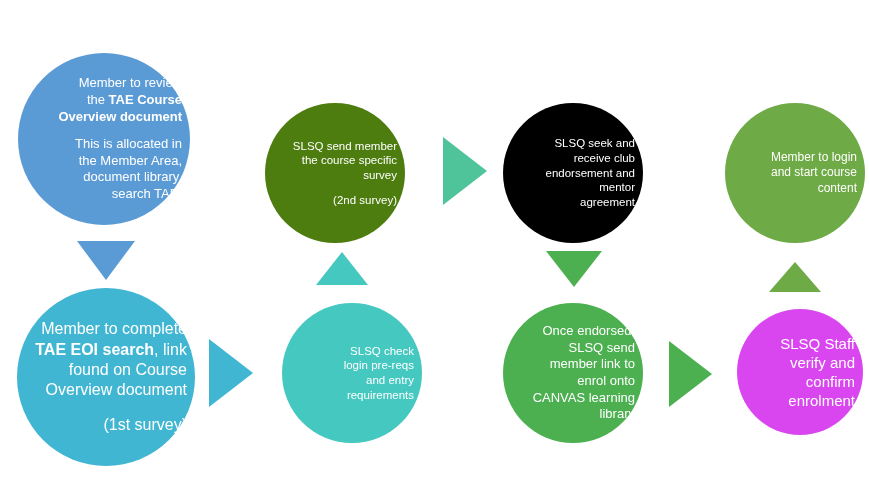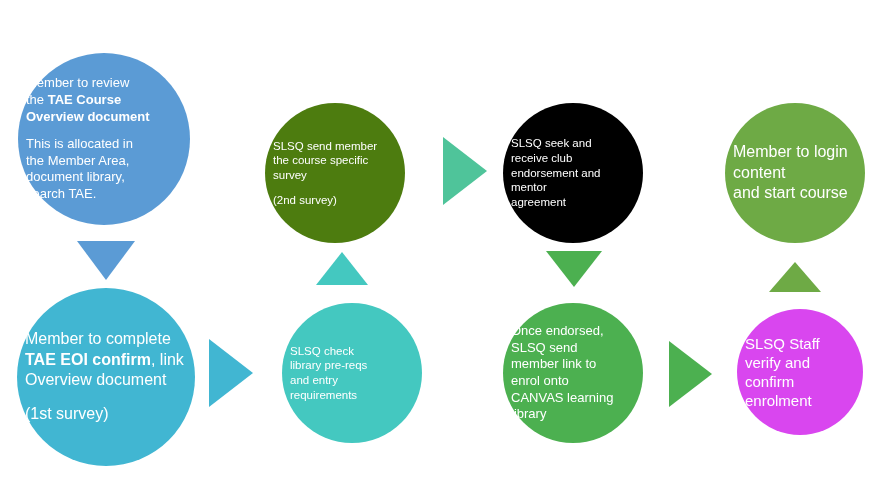--- a/index.html
+++ b/index.html
@@ -21,21 +21,21 @@
   .node {
     position: absolute;
     border-radius: 50%;
     display: flex;
     align-items: center;
     justify-content: center;
     box-sizing: border-box;
     color: #ffffff;
   }
   .node-text {
-    text-align: left;
+    text-align: right;
     line-height: 1.28;
     padding: 0 8px;
     width: 100%;
     box-sizing: border-box;
   }
   .node-text p {
     margin: 0;
   }
   .node-text p.gap {
     margin-top: 0.85em;
@@ -81,37 +81,38 @@
         <p><b>Overview document</b></p>
         <p class="gap"><span>This is allocated in</span></p>
         <p><span>the Member Area,</span></p>
         <p><span>document library,</span></p>
         <p><span>search TAE.</span></p>
       </div>
     </div>
     <div class="node" style="left: 17px; top: 288px; width: 178px; height: 178px; background: rgb(65, 182, 210); font-size: 16px;">
       <div class="node-text">
         <p><span>Member  to complete</span></p>
-        <p><b>TAE EOI confirm</b><span>,  link</span></p>
+        <p><b>TAE EOI search</b><span>,  link</span></p>
+        <p><span>found on Course</span></p>
         <p><span>Overview document</span></p>
         <p class="gap"><span>(1st survey)</span></p>
       </div>
     </div>
     <div class="node" style="left: 265px; top: 103px; width: 140px; height: 140px; background: #4d7c0f; font-size: 11.5px;">
       <div class="node-text">
         <p><span>SLSQ send member</span></p>
         <p><span>the course specific</span></p>
         <p><span>survey</span></p>
         <p class="gap"><span>(2nd survey)</span></p>
       </div>
     </div>
     <div class="node" style="left: 282px; top: 303px; width: 140px; height: 140px; background: rgb(68, 200, 192); font-size: 11.5px;">
       <div class="node-text">
         <p><span>SLSQ check</span></p>
-        <p><span>library pre-reqs</span></p>
+        <p><span>login pre-reqs</span></p>
         <p><span>and entry</span></p>
         <p><span>requirements</span></p>
       </div>
     </div>
     <div class="node" style="left: 503px; top: 103px; width: 140px; height: 140px; background: #000000; font-size: 11.5px;">
       <div class="node-text">
         <p><span>SLSQ seek and</span></p>
         <p><span>receive club</span></p>
         <p><span>endorsement and</span></p>
         <p><span>mentor</span></p>
@@ -121,25 +122,25 @@
     <div class="node" style="left: 503px; top: 303px; width: 140px; height: 140px; background: rgb(76, 176, 80); font-size: 13px;">
       <div class="node-text">
         <p><span>Once endorsed,</span></p>
         <p><span>SLSQ send</span></p>
         <p><span>member  link to</span></p>
         <p><span>enrol onto</span></p>
         <p><span>CANVAS  learning</span></p>
         <p><span>library</span></p>
       </div>
     </div>
-    <div class="node" style="left: 725px; top: 103px; width: 140px; height: 140px; background: rgb(110, 170, 69); font-size: 16px;">
+    <div class="node" style="left: 725px; top: 103px; width: 140px; height: 140px; background: rgb(110, 170, 69); font-size: 12px;">
       <div class="node-text">
         <p><span>Member to login</span></p>
+        <p><span>and start course</span></p>
         <p><span>content</span></p>
-        <p><span>and start course</span></p>
       </div>
     </div>
     <div class="node" style="left: 737px; top: 309px; width: 126px; height: 126px; background: #d946ef; font-size: 15px;">
       <div class="node-text">
         <p><span>SLSQ Staff</span></p>
         <p><span>verify and</span></p>
         <p><span>confirm</span></p>
         <p><span>enrolment</span></p>
       </div>
     </div>

